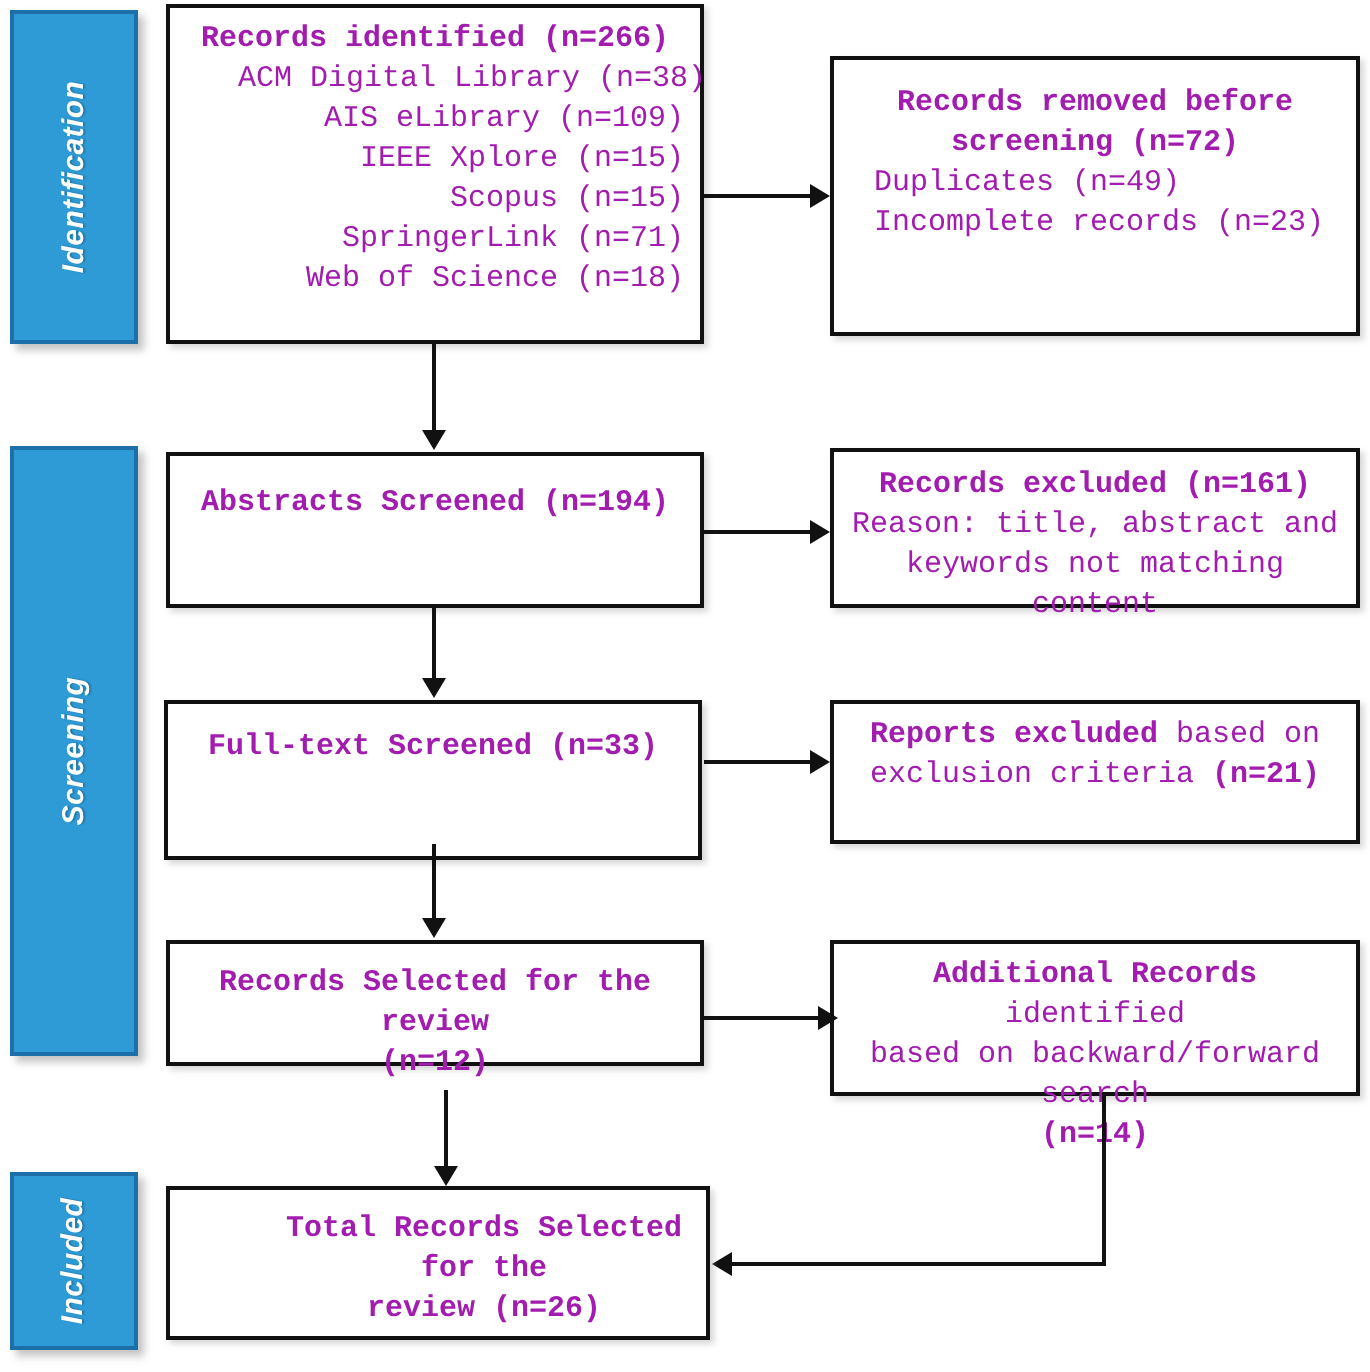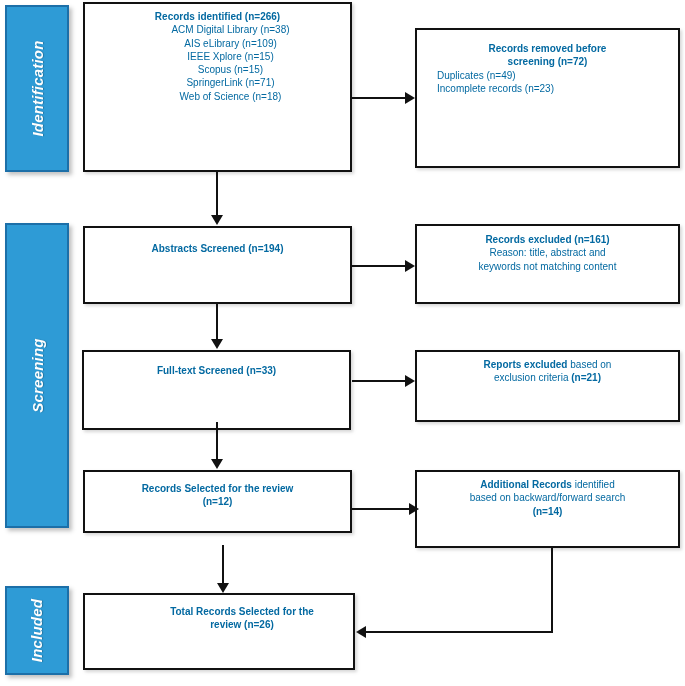--- a/index.html
+++ b/index.html
@@ -39,29 +39,30 @@
   
   .box{
     position:absolute;
     background:#ffffff;
     border:2px solid #111111;
     box-sizing:border-box;
     box-shadow:2px 2px 3px rgba(140,140,140,0.35);
   }
   .box-inner{
     padding:6px 8px 0 8px;
-    font-size:10px;
+    font-size:15px;
     line-height:1.33;
-    color:#0369a1;
+    color:#a21caf;
+    font-family:Liberation Mono, monospace;
   }
   .ctr{text-align:center;}
   .b{font-weight:bold;}
   .sub-list{
     margin:0;padding:0;list-style:none;
-    text-align:center;
+    text-align:right;
     padding-left:26px;
   }
   .sub-list li{white-space:nowrap;}
   .hdr-line{text-align:center;font-weight:bold;}
   .left-text{text-align:left;}
   
   .vline,.hline{position:absolute;background:#111111;}
   .vline{width:2px;}
   .hline{height:2px;}
   .arrow-down{

